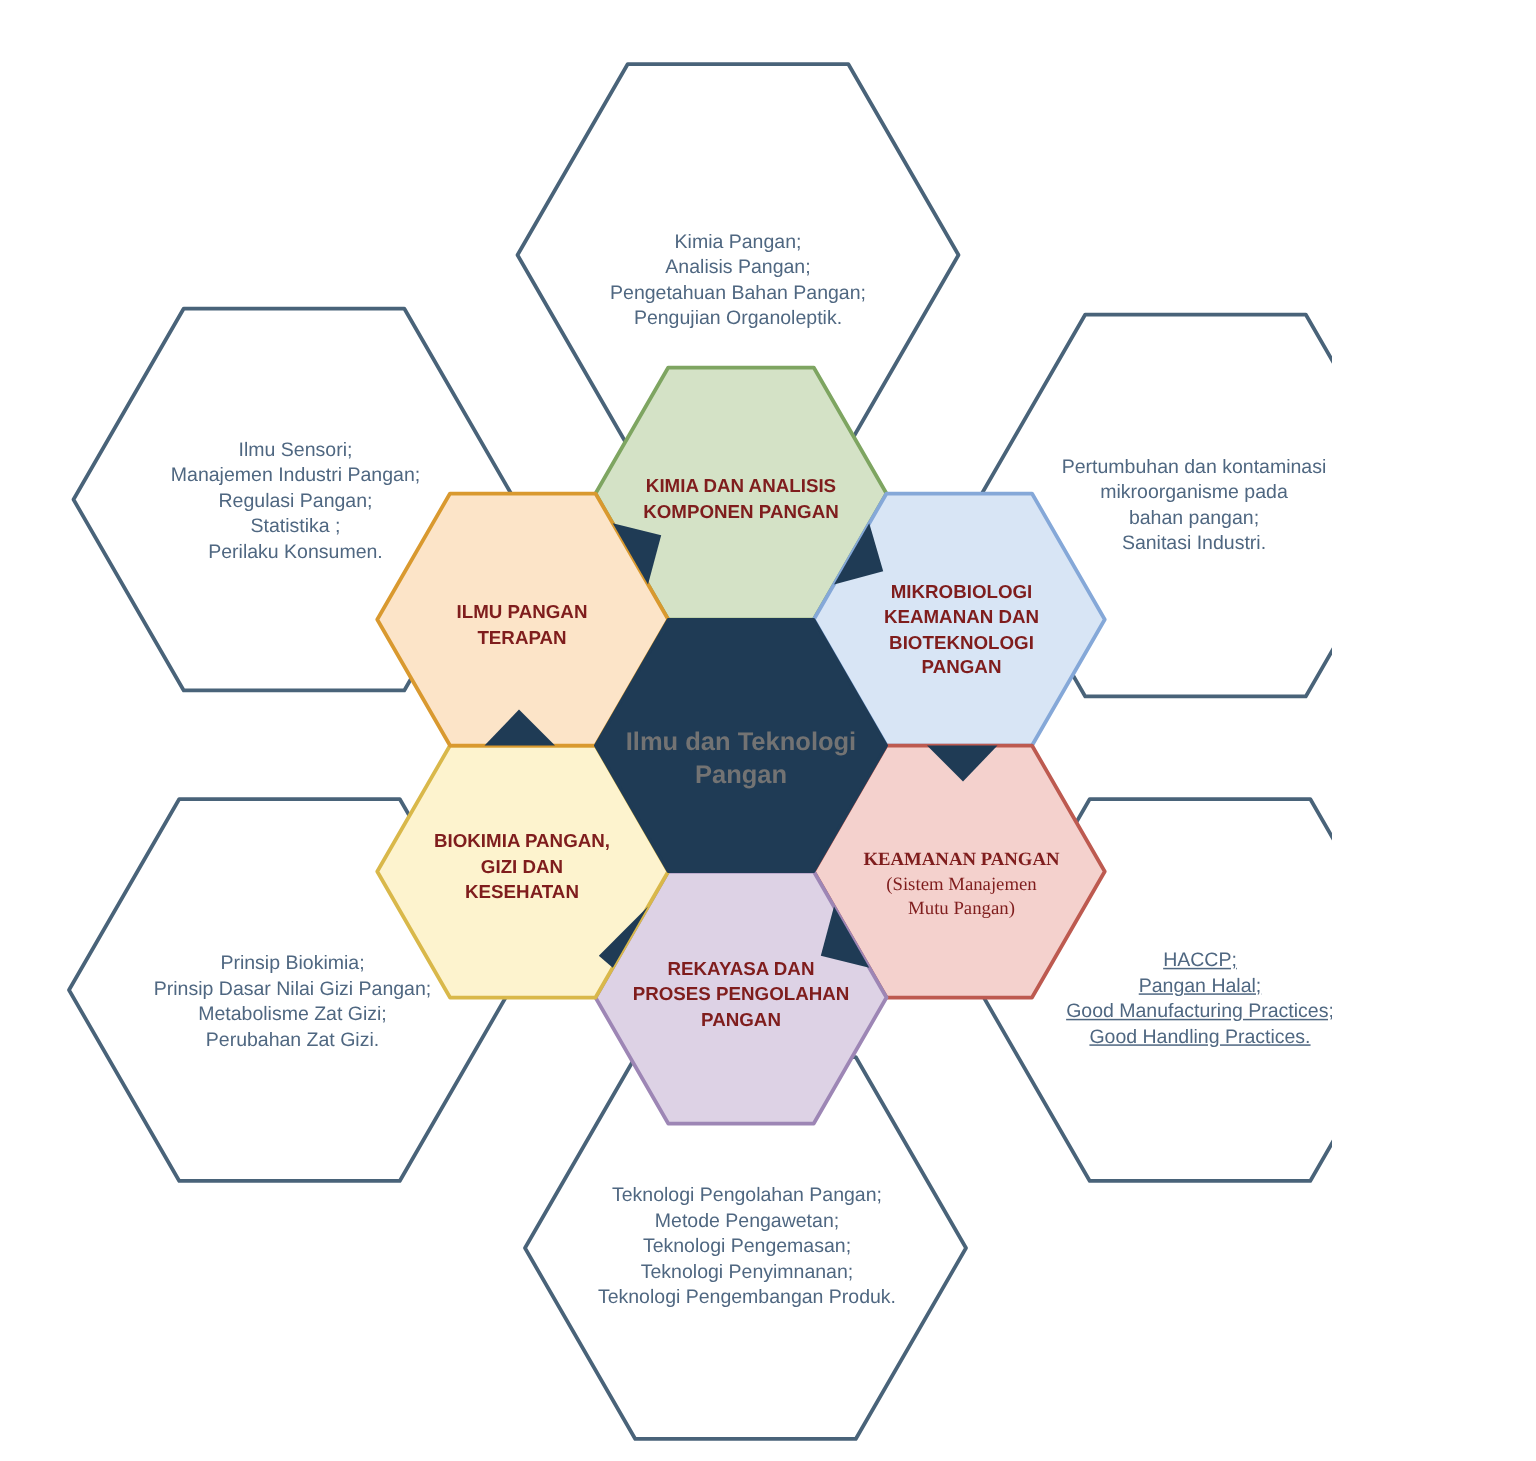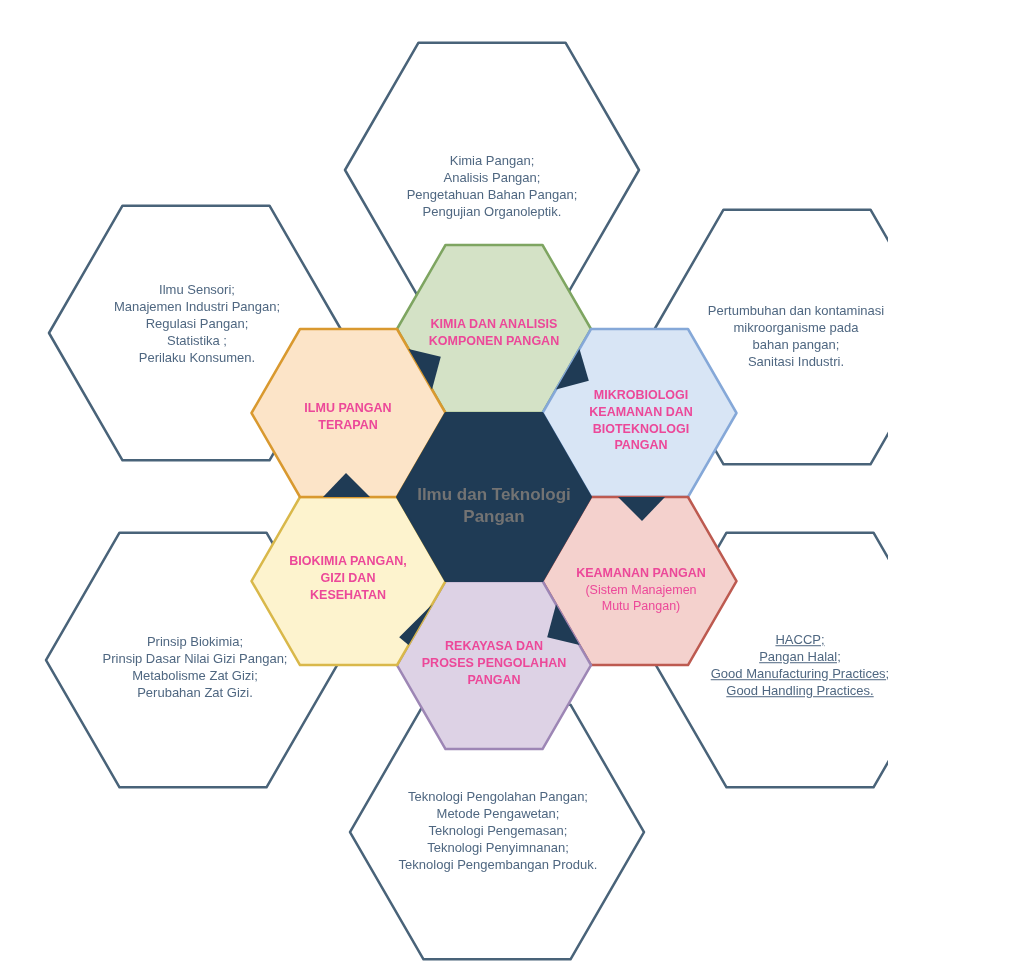--- a/index.html
+++ b/index.html
@@ -7,34 +7,34 @@
   .stage {
     position:relative; width:888px; height:974px; background:#ffffff;
     font-family:"Liberation Sans","DejaVu Sans",sans-serif; overflow:hidden;
   }
   .stage svg { position:absolute; left:0; top:0; }
   .txt {
     position:absolute; transform:translate(-50%,-50%);
     text-align:center; white-space:pre-line;
   }
   .detail { width:288px; font-size:13px; line-height:1.3; color:#4f6781; }
-  .catlabel { width:210px; font-size:12.5px; line-height:1.34; font-weight:700; color:#ec4899; }
+  .catlabel { width:210px; font-size:12.5px; line-height:1.34; font-weight:700; color:#7f1d1d; }
   .sublabel { font-weight:400; }
   .centerlabel { width:190px; font-size:17px; line-height:1.3; font-weight:700; color:#737373; }
   
   .pos-d-top    { left:492px; top:187px; }
   .pos-d-ur     { left:796px; top:337px;text-align:center; }
   .pos-d-lr     { left:800px; top:666px;text-decoration:underline; }
   .pos-d-bottom { left:498px; top:831px;text-align:center; }
   .pos-d-ll     { left:195px; top:668px; }
-  .pos-d-ul     { left:197px; top:324px; }
+  .pos-d-ul     { left:197px; top:334px; }
   
   .pos-c-top    { left:494px; top:333px; }
   .pos-c-ur     { left:641px; top:420px; }
-  .pos-c-lr     { left:641px; top:581px; }
+  .pos-c-lr     { left:641px; top:581px;font-family:Liberation Serif, serif; }
   .pos-c-bottom { left:494px; top:663px; }
   .pos-c-ll     { left:348px; top:578px; }
   .pos-c-ul     { left:348px; top:417px; }
   .pos-center   { left:494px; top:506px; }
 </style>
 </head>
 <body>
 
 <div class="stage">
 

